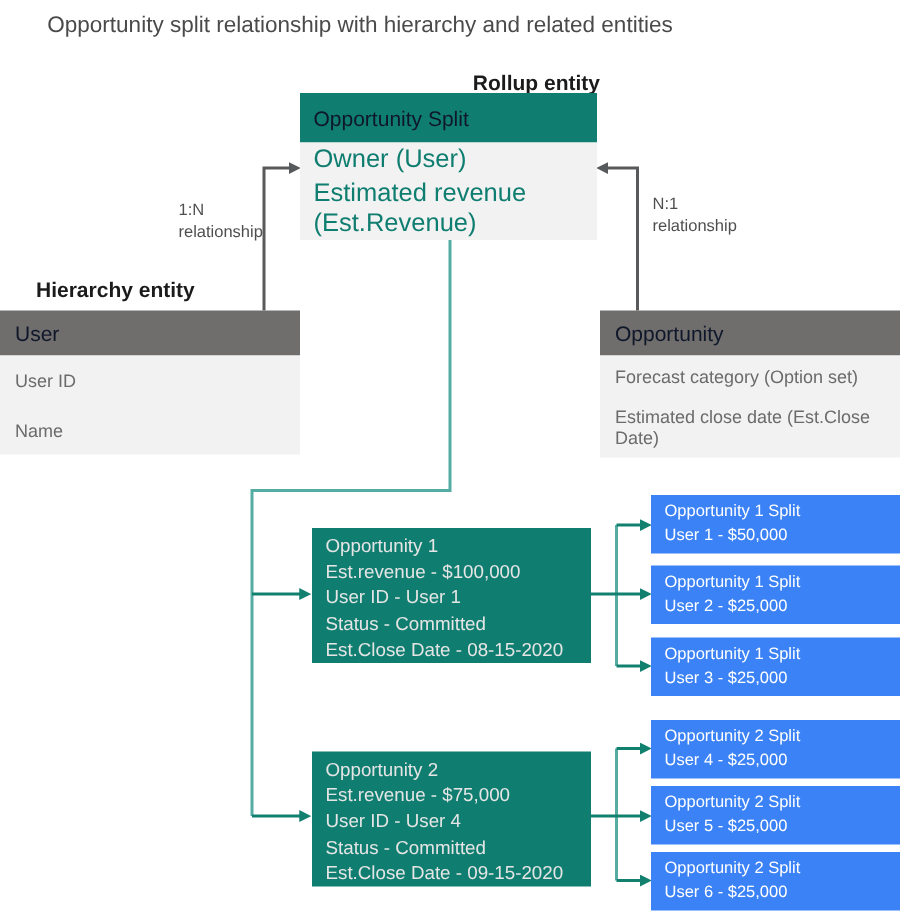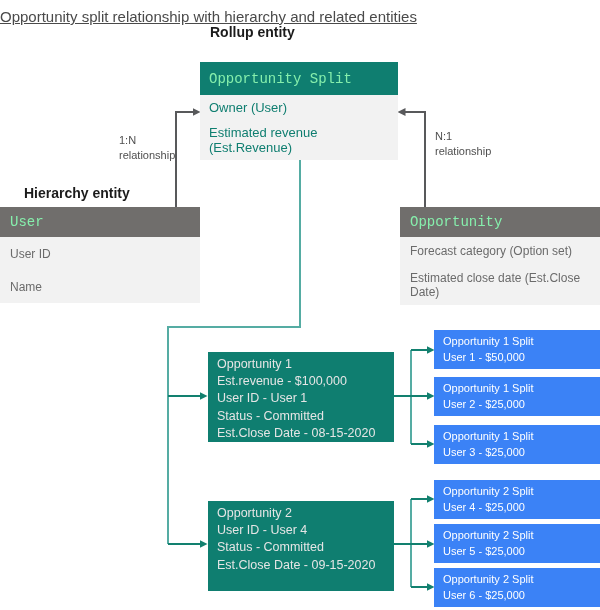--- a/index.html
+++ b/index.html
@@ -8,54 +8,53 @@
     position: relative;
     width: 600px;
     height: 610px;
     background: #ffffff;
     overflow: hidden;
   }
   .abs { position: absolute; }
 
   .title {
     top: 8px; left: 0; width: 480px;
+    text-align: center;
     font-size: 15px;
     color: #4a4a4a;
-    text-decoration: underline;
   }
   .section-heading {
     font-size: 14px;
     font-weight: bold;
     color: #1b1b1b;
     white-space: nowrap;
   }
-  #heading-rollup   { top: 24px; left: 210px; width: 190px; text-align: left; }
+  #heading-rollup   { top: 47px; left: 210px; width: 190px; text-align: right; }
   #heading-hierarchy{ top: 185px; left: 24px; }
   #heading-related  { top: 185px; left: 400px; width: 192px; text-align: right; }
 
   .entity { position: absolute; }
   .entity-header {
     display: flex; align-items: center;
     height: 33px;
     padding-left: 9px;
-    color: #86efac;
+    color: #0f172a;
     font-size: 14px;
-    font-family: Liberation Mono, monospace;
   }
   .entity-header.teal { background: #0f7e70; }
   .entity-header.gray { background: #706e6c; height: 30px; padding-left: 10px; }
   .entity-body {
     background: #f2f2f2;
     display: flex;
     flex-direction: column;
     justify-content: space-around;
     padding-left: 9px;
   }
   .entity-body.gray-fields { padding-left: 10px; }
-  .field.teal-text { font-size: 13px; color: #0f7e70; }
+  .field.teal-text { font-size: 17px; color: #0f7e70; }
   .field.gray-text { font-size: 12px; color: #6b6b6b; }
 
   #rollup-entity      { left: 200px; top: 62px;  width: 198px; }
   #rollup-entity .entity-body { height: 65px; }
   #user-entity        { left: 0px;   top: 207px; width: 200px; }
   #user-entity .entity-body { height: 66px; }
   #opportunity-entity { left: 400px; top: 207px; width: 200px; }
   #opportunity-entity .entity-body { height: 68px; }
 
   .rel-label {
@@ -177,20 +176,21 @@
 
   <div class="opp-card" id="opp-card-1">
     <div>Opportunity 1</div>
     <div>Est.revenue - $100,000</div>
     <div>User ID - User 1</div>
     <div>Status - Committed</div>
     <div>Est.Close Date - 08-15-2020</div>
   </div>
   <div class="opp-card" id="opp-card-2">
     <div>Opportunity 2</div>
+    <div>Est.revenue - $75,000</div>
     <div>User ID - User 4</div>
     <div>Status - Committed</div>
     <div>Est.Close Date - 09-15-2020</div>
   </div>
 
   <div class="split-box" id="split-1">
     <div>Opportunity 1 Split</div>
     <div>User 1 - $50,000</div>
   </div>
   <div class="split-box" id="split-2">

